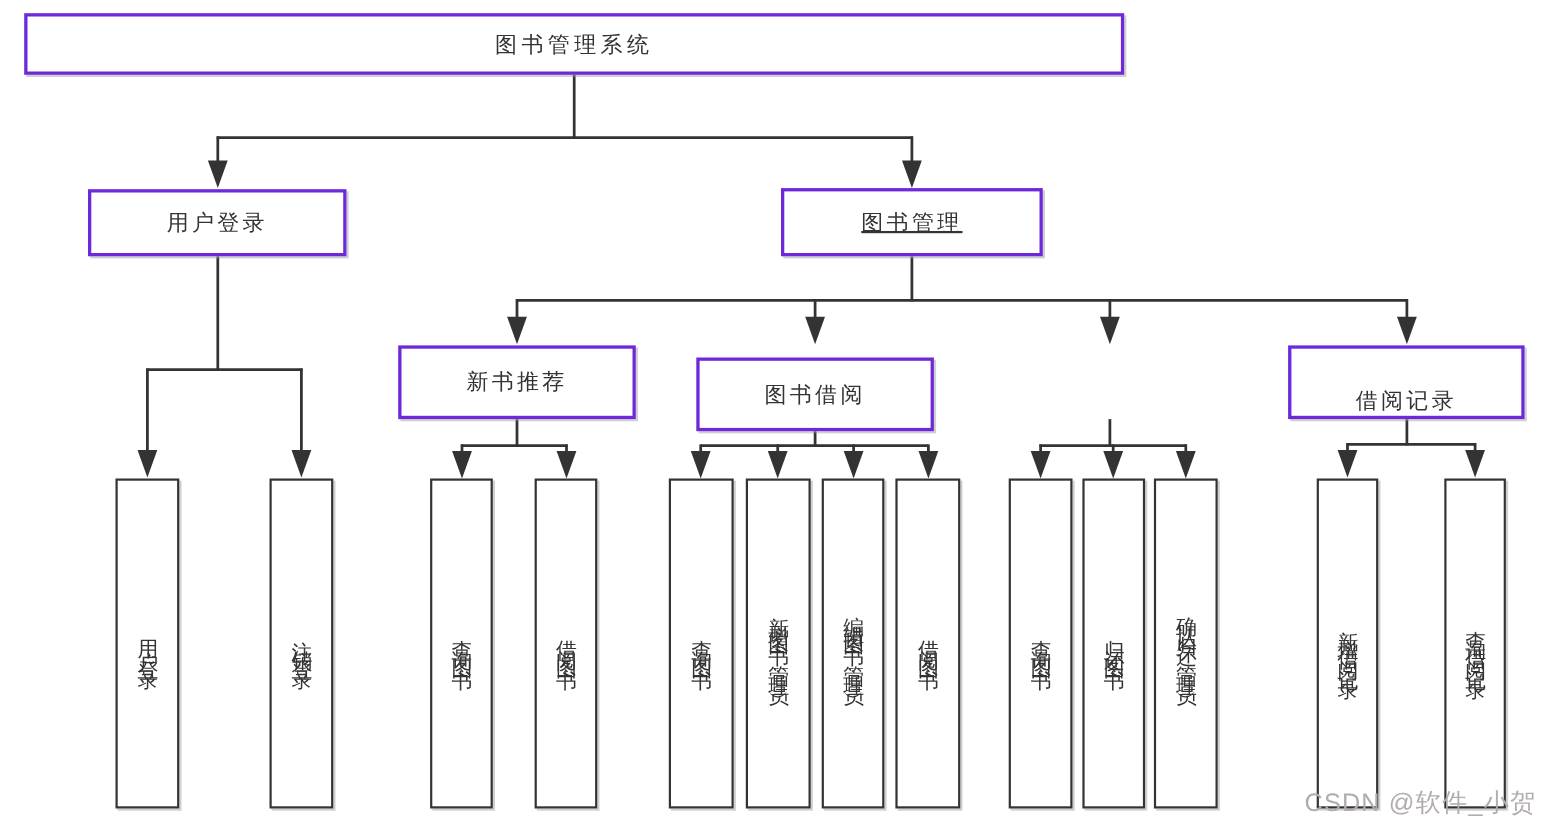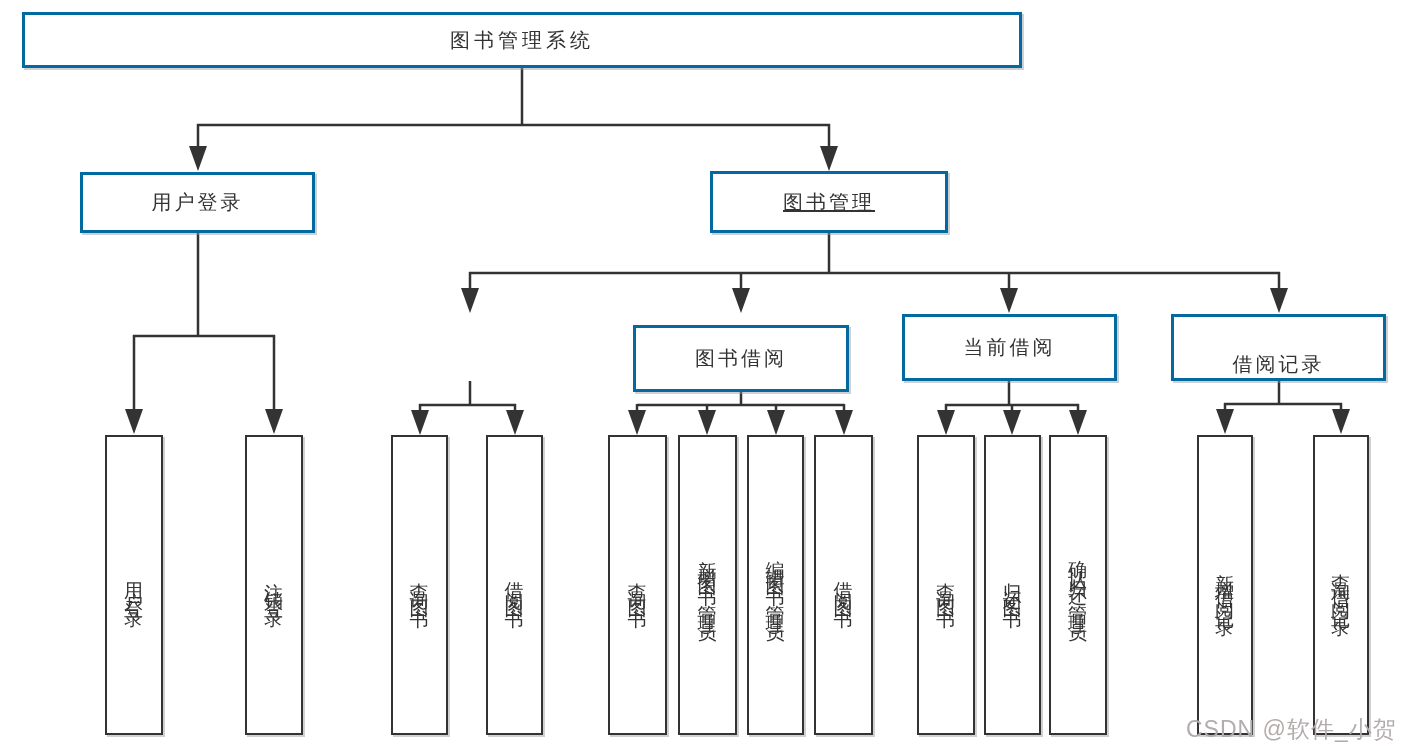--- a/index.html
+++ b/index.html
@@ -3,21 +3,21 @@
 <meta charset="utf-8">
 <style>
   html, body { margin:0; padding:0; background:#ffffff; }
   body { font-family:"Liberation Sans", sans-serif; }
   .canvas {
     position:relative; width:1405px; height:747px;
     background:#ffffff; overflow:hidden; color:#333333;
   }
   .canvas svg { position:absolute; left:0; top:0; z-index:1; }
   .hbox {
-    position:absolute; background:#ffffff; border:3px solid #0369a1;
+    position:absolute; background:#ffffff; border:3px solid #6d28d9;
     box-sizing:border-box; display:flex; align-items:center; justify-content:center;
     font-size:20px; letter-spacing:3px; z-index:2;
     box-shadow:2px 2px 0 rgba(150,150,150,0.45);
   }
   .root-box { font-size:20px; letter-spacing:4px; }
   .leaf {
     position:absolute; top:435px; height:300px; background:#ffffff;
     border:2.5px solid #333333; box-sizing:border-box;
     display:flex; align-items:center; justify-content:center; z-index:2;
     box-shadow:2px 2px 0 rgba(150,150,150,0.45);
@@ -95,25 +95,25 @@
     <span>图书管理系统</span>
   </div>
 
   <div class="hbox" style="left:80px; top:172px; width:235px; height:61px;">
     <span>用户登录</span>
   </div>
   <div class="hbox" style="left:710px; top:171px; width:238px; height:62px;text-decoration:underline;">
     <span>图书管理</span>
   </div>
 
+  <div class="hbox" style="left:362px; top:314px; width:216px; height:67px;">
+    <span>新书推荐</span>
+  </div>
   <div class="hbox" style="left:633px; top:314px; width:216px; height:67px;margin-top:11px;">
     <span>图书借阅</span>
-  </div>
-  <div class="hbox" style="left:902px; top:314px; width:215px; height:67px;">
-    <span>当前借阅</span>
   </div>
   <div class="hbox" style="left:1171px; top:314px; width:215px; height:67px;align-items:flex-end;">
     <span>借阅记录</span>
   </div>
 
   <div class="leaf" style="left:105px; width:58px;">
     <span class="vtext">用户登录</span>
   </div>
   <div class="leaf" style="left:245px; width:58px;">
     <span class="vtext">注销登录</span>

